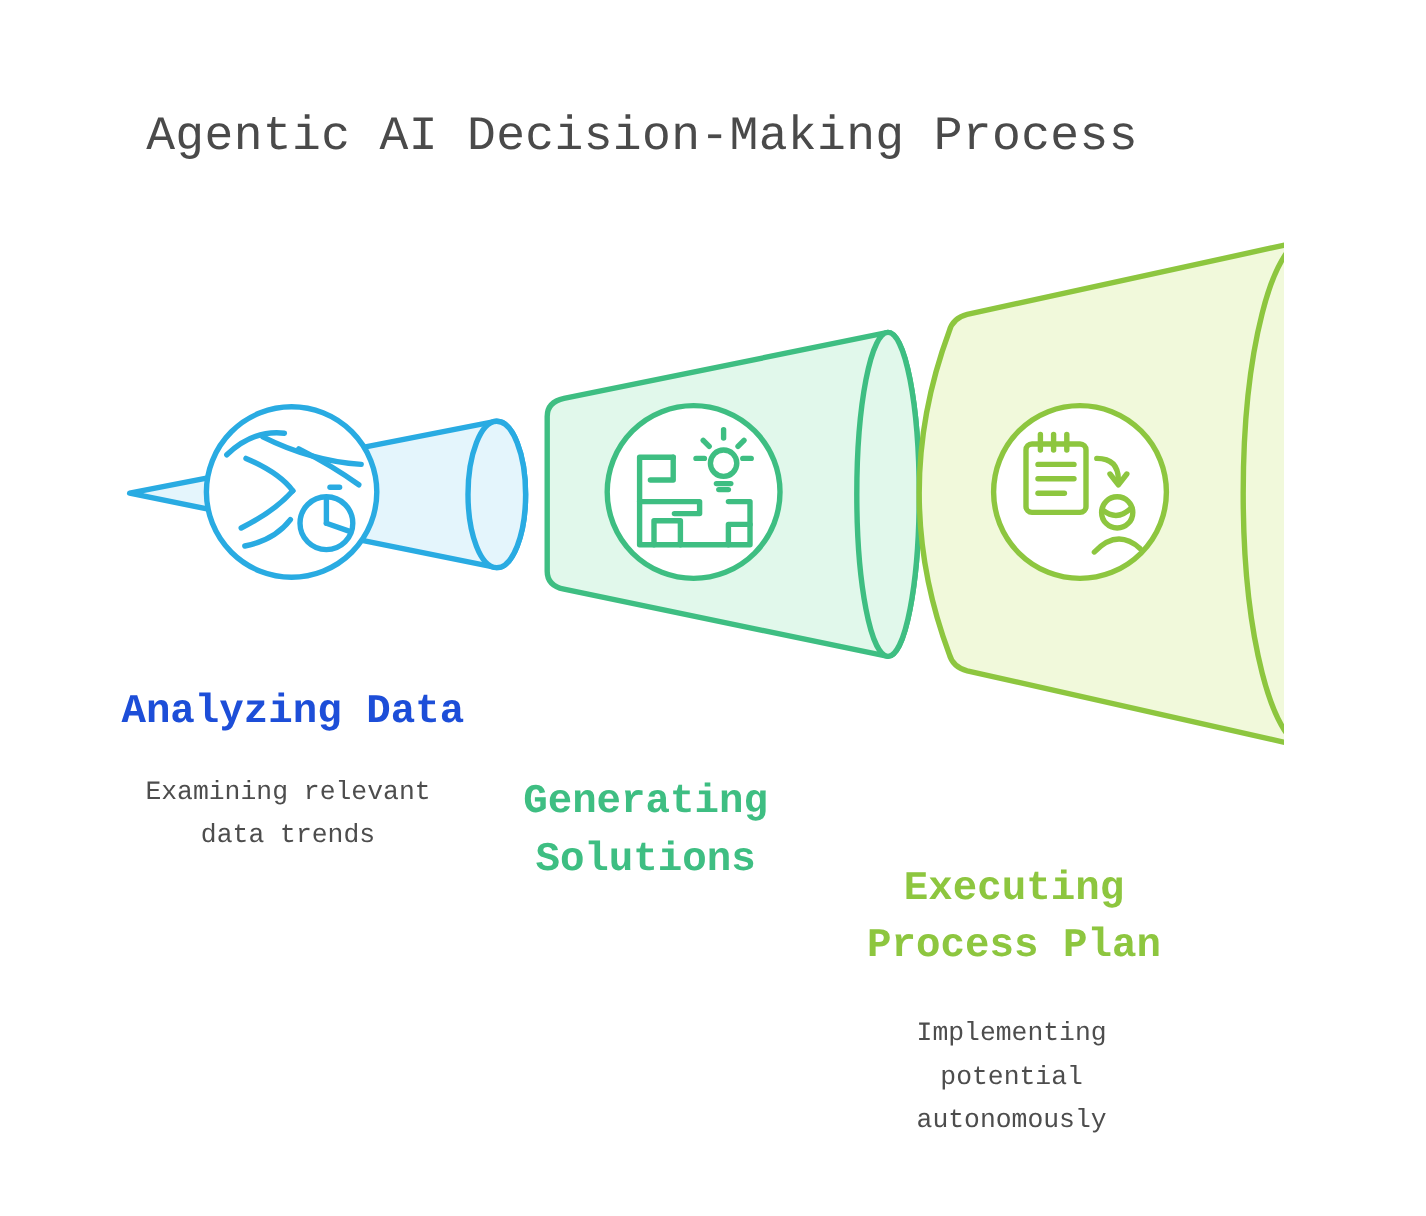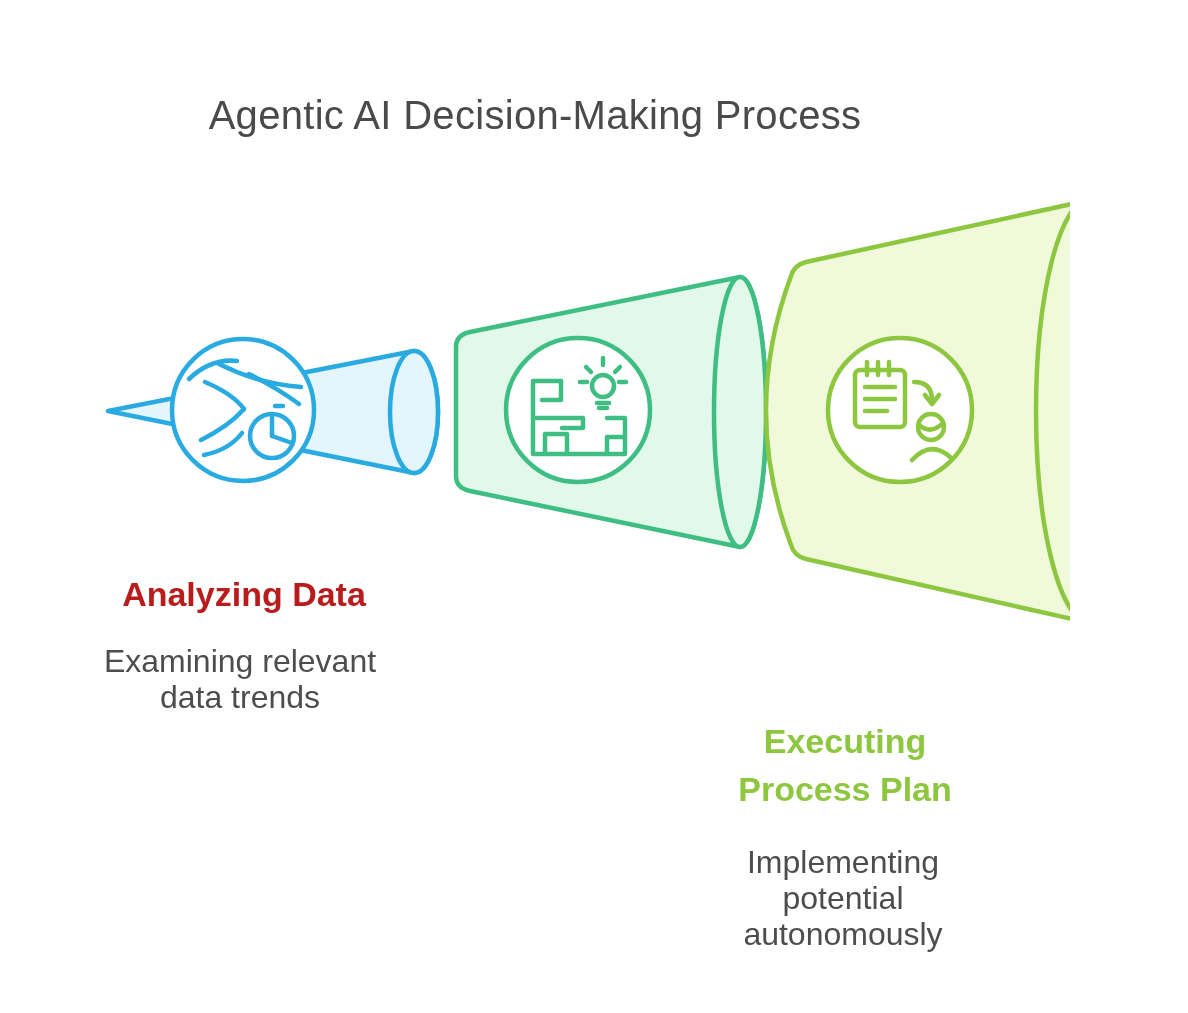--- a/index.html
+++ b/index.html
@@ -1,20 +1,20 @@
 <!DOCTYPE html>
 <html><head>
 <meta charset="utf-8">
 <style>
   html,body{margin:0;padding:0;background:#ffffff;}
   .canvas{
     position:relative;
     width:1070px;height:1013px;
     background:#ffffff;
-    font-family:Liberation Sans, sans-serif;
+    font-family:Liberation Mono, monospace;
     overflow:hidden;
   }
   .title{
     position:absolute;
     left:0;top:91px;width:100%;
     margin:0;
     text-align:center;
     font-size:40px;
     font-weight:400;
     color:#4A4A4A;
@@ -35,27 +35,27 @@
     text-align:center;
     font-size:34px;
     font-weight:700;
     line-height:48px;
     white-space:pre-line;
   }
   .stage-desc{
     position:absolute;
     width:400px;
     text-align:center;
-    font-size:32px;
+    font-size:22px;
     font-weight:400;
     line-height:36px;
     color:#4D4D4D;
     white-space:pre-line;
   }
-  .c-blue{color:#b91c1c;}
+  .c-blue{color:#1d4ed8;}
   .c-green{color:#3EBE82;}
   .c-lime{color:#8DC63F;}
 </style>
 </head>
 <body>
 
 <div class="canvas">
 
   <h1 class="title">Agentic AI Decision-Making Process</h1>
 
@@ -118,20 +118,22 @@
         <path d="M 91 87 Q 103 97 115 85"></path>
         <path d="M 84 122 Q 103 102 122 119"></path>
       </g>
     </g>
   </svg>
 
   <div class="stage-label c-blue" style="left:44px;top:570px">Analyzing Data</div>
   <div class="stage-desc" style="left:40px;top:643px">Examining relevant
 data trends</div>
 
+  <div class="stage-label c-green" style="left:338px;top:645px">Generating
+Solutions</div>
 
   <div class="stage-label c-lime" style="left:645px;top:717px">Executing
 Process Plan</div>
   <div class="stage-desc" style="left:643px;top:844px">Implementing
 potential
 autonomously</div>
 
 </div>
 
 </body></html>

